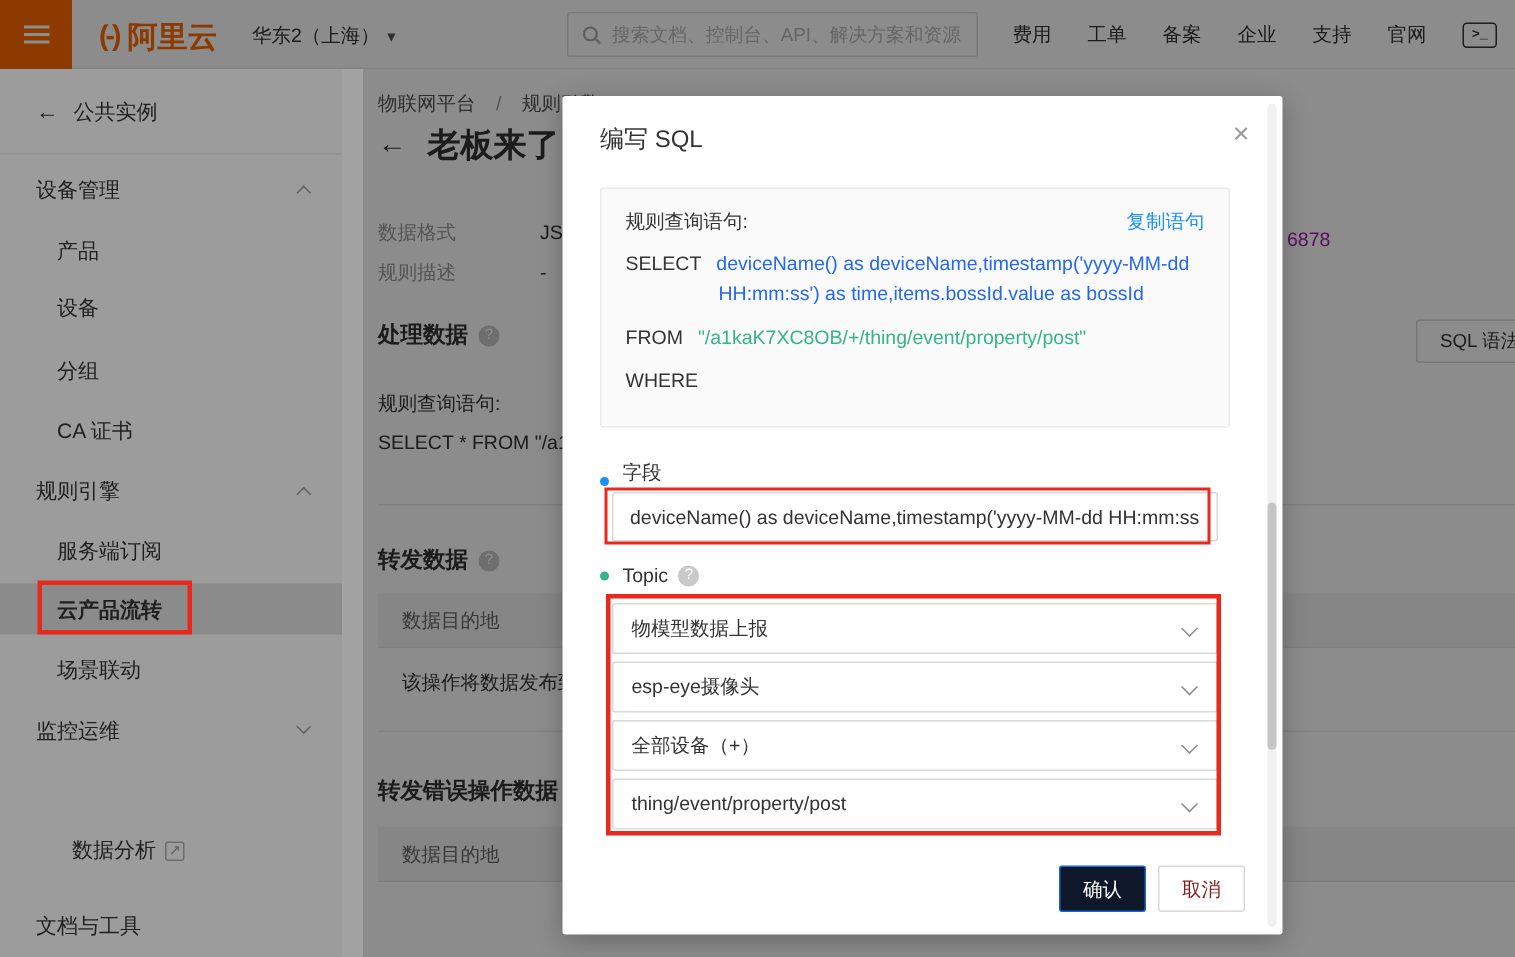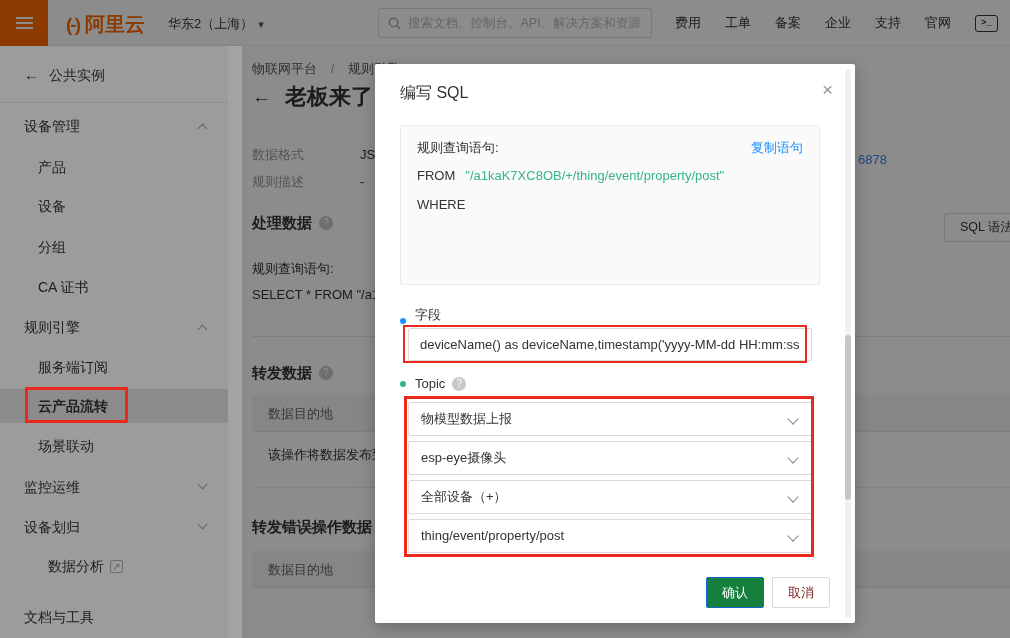--- a/index.html
+++ b/index.html
@@ -38,21 +38,21 @@
 
   
   .content { position:absolute; left:228px; top:46px; right:0; bottom:0; background:#fff; z-index:1; }
   .crumbs { position:absolute; left:24px; top:14px; font-size:13px; color:#555; }
   .crumbs .sep { margin:0 10px; color:#999; }
   .crumbs .c { cursor:pointer; }
   .page-title { position:absolute; left:24px; top:36px; font-size:22px; font-weight:700; color:#333; display:flex; align-items:center; gap:14px; }
   .page-title .arr { font-size:19px; cursor:pointer; }
   .inforow { position:absolute; left:24px; font-size:13px; color:#333; }
   .inforow .k { color:#999; display:inline-block; width:108px; }
-  .frag { position:absolute; left:630px; top:106px; font-size:13px; color:#3b82f6; }
+  .frag { position:absolute; left:630px; top:106px; font-size:13px; color:#a21caf; }
   .sec-title { position:absolute; left:24px; font-size:15px; font-weight:700; color:#333; }
   .help { display:inline-block; width:14px; height:14px; border-radius:50%; background:#c9c9c9; color:#fff; font-size:10px; line-height:14px; text-align:center; margin-left:7px; font-weight:400; vertical-align:2px; }
   .sql-syntax-btn { position:absolute; left:716px; top:167px; width:96px; height:29px; line-height:27px; border:1px solid #d9d9d9; border-radius:2px; background:#fff; font-size:12.5px; color:#333; padding-left:15px; cursor:pointer; }
   .qlabel { position:absolute; left:24px; top:214px; font-size:13px; color:#333; }
   .qprev { position:absolute; left:24px; top:241px; font-size:13px; color:#333; }
   .hdiv { position:absolute; left:24px; right:0; border-top:1px solid #e8e8e8; }
   .thead-row { position:absolute; left:24px; right:0; height:37px; background:#f5f5f5; border-bottom:1px solid #e8e8e8; font-size:13px; color:#666; line-height:37px; }
   .thead-row span { margin-left:16px; }
   .trow-text { position:absolute; left:40px; font-size:13px; color:#333; }
   .trow-border { position:absolute; left:24px; right:0; border-top:1px solid #ededed; }
@@ -77,21 +77,21 @@
   .sql-green { color:#35B586; }
   .f-label { position:absolute; left:25px; top:242px; font-size:13px; color:#333; display:flex; align-items:flex-end; }
   .dot { width:6px; height:6px; border-radius:50%; margin-right:9px; }
   .dot.blue { background:#1890FF; }
   .dot.green { background:#35B586; }
   .f-input { position:absolute; left:33px; top:264px; width:404px; height:33px; border:1px solid #d9d9d9; border-radius:2px; font-size:13px; color:#333; padding:0 11px; outline:none; font-family:inherit; background:#fff; white-space:nowrap; overflow:hidden; }
   .t-label { position:absolute; left:25px; top:312px; font-size:13px; color:#333; display:flex; align-items:center; }
   .dd { position:absolute; left:33px; width:404px; height:34px; border:1px solid #d9d9d9; border-radius:2px; background:#fff; font-size:13px; color:#333; line-height:32px; padding:0 12px; cursor:pointer; }
   .dd .dchev { position:absolute; right:14px; top:12px; width:8px; height:8px; border-right:1.5px solid #888; border-bottom:1.5px solid #888; transform:rotate(45deg); }
   .m-btn { position:absolute; top:513px; width:58px; height:31px; border-radius:2px; font-size:13px; text-align:center; line-height:29px; cursor:pointer; }
-  .btn-ok { left:331px; background:#15803d; border:1px solid #1765D1; color:#fff; }
+  .btn-ok { left:331px; background:#0f172a; border:1px solid #1765D1; color:#fff; }
   .btn-cancel { left:397px; background:#fff; border:1px solid #d9d9d9; color:#7f1d1d; }
   .m-scroll-track { position:absolute; right:4px; top:5px; bottom:5px; width:6px; background:#f1f1f1; border-radius:3px; }
   .m-scroll-thumb { position:absolute; right:4px; top:271px; width:6px; height:165px; background:#c6c6c6; border-radius:3px; cursor:pointer; }
 
   
   .anno { position:absolute; border:3px solid #E8291C; z-index:200; pointer-events:none; }
   .anno-side { left:25px; top:387px; width:103px; height:36px; }
   .anno-field { left:403px; top:325px; width:404px; height:38px; border-width:2.5px; }
   .anno-topics { left:404px; top:396px; width:410px; height:161px; }
 </style>
@@ -146,23 +146,20 @@
     <div class="srow" style="top:264px;">
       <span class="lbl">规则引擎</span><span class="chev up"></span>
     </div>
     <div class="srow child" style="top:304px;"><span class="lbl">服务端订阅</span></div>
     <div class="srow child selected" style="top:343px;"><span class="lbl">云产品流转</span></div>
     <div class="srow child" style="top:383px;"><span class="lbl">场景联动</span></div>
 
     <div class="srow" style="top:424px;">
       <span class="lbl">监控运维</span><span class="chev down"></span>
     </div>
-    <div class="srow" style="top:464px;">
-      <span class="lbl">设备划归</span><span class="chev down"></span>
-    </div>
     <div class="srow" style="top:503px;margin-left:24px;">
       <span class="lbl">数据分析</span><span class="ext-ic">↗</span>
     </div>
 
     <div class="srow" style="top:554px;"><span class="lbl">文档与工具</span></div>
   </div>
   <div class="collapse-handle">‹</div>
 
   <div class="content">
     <div class="crumbs">
@@ -214,20 +211,23 @@
   <div class="modal">
     <div class="m-title">编写 SQL</div>
     <div class="m-close">×</div>
 
     <div class="sqlbox">
       <div class="sqlbox-head">
         <span class="lab">规则查询语句:</span>
         <span class="copy">复制语句</span>
       </div>
       <div class="sql-line">
+        <span class="kw">SELECT</span><span class="sql-blue">deviceName() as deviceName,timestamp('yyyy-MM-dd HH:mm:ss') as time,items.bossId.value as bossId</span>
+      </div>
+      <div class="sql-line">
         <span class="kw">FROM</span><span class="sql-green">"/a1kaK7XC8OB/+/thing/event/property/post"</span>
       </div>
       <div class="sql-line">
         <span class="kw">WHERE</span>
       </div>
     </div>
 
     <div class="f-label">
       <span class="dot blue"></span>
         <span>字段</span>

